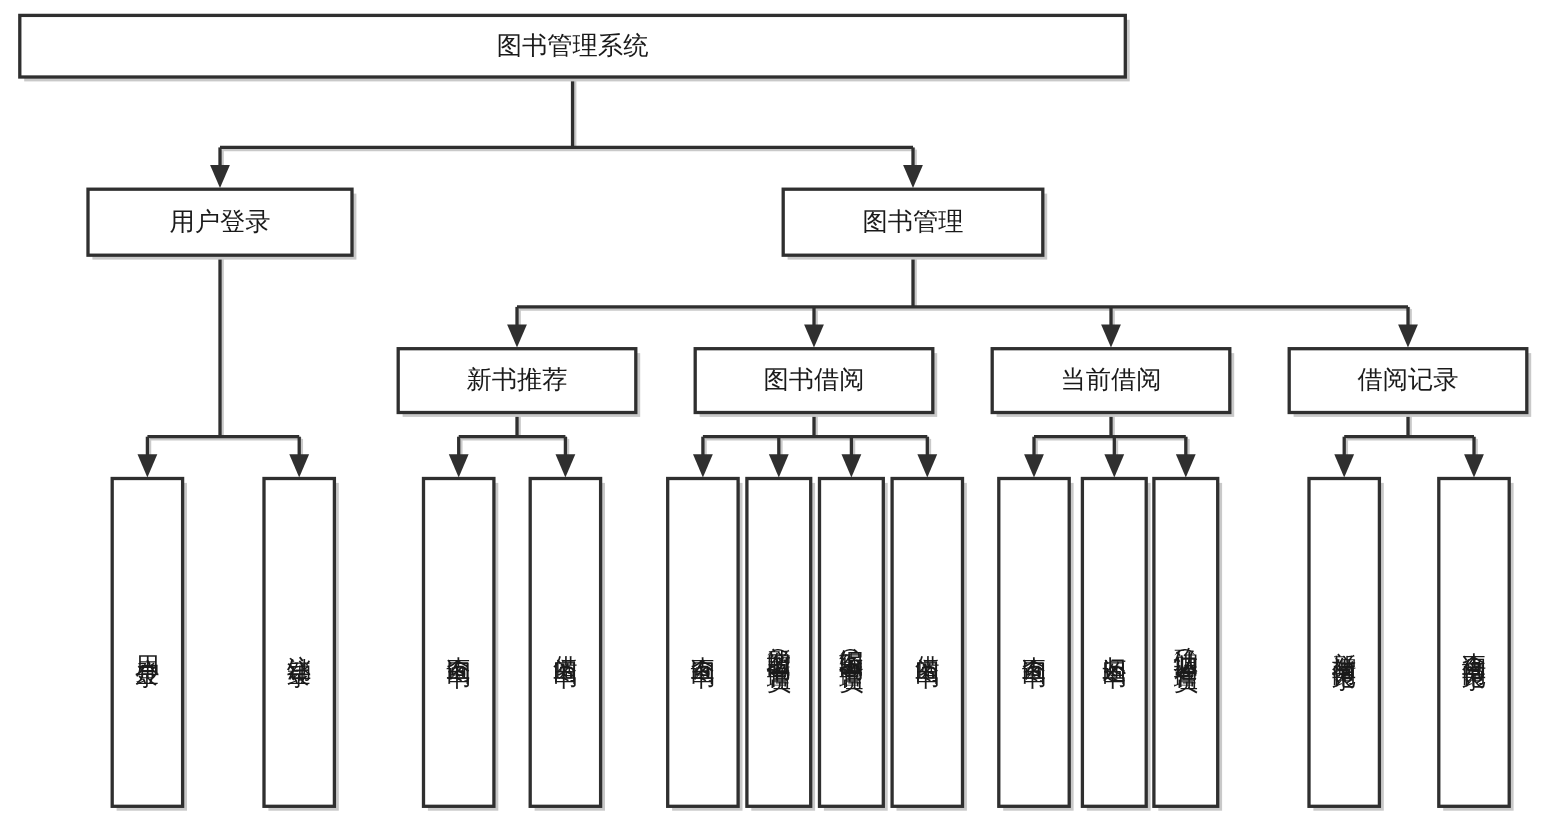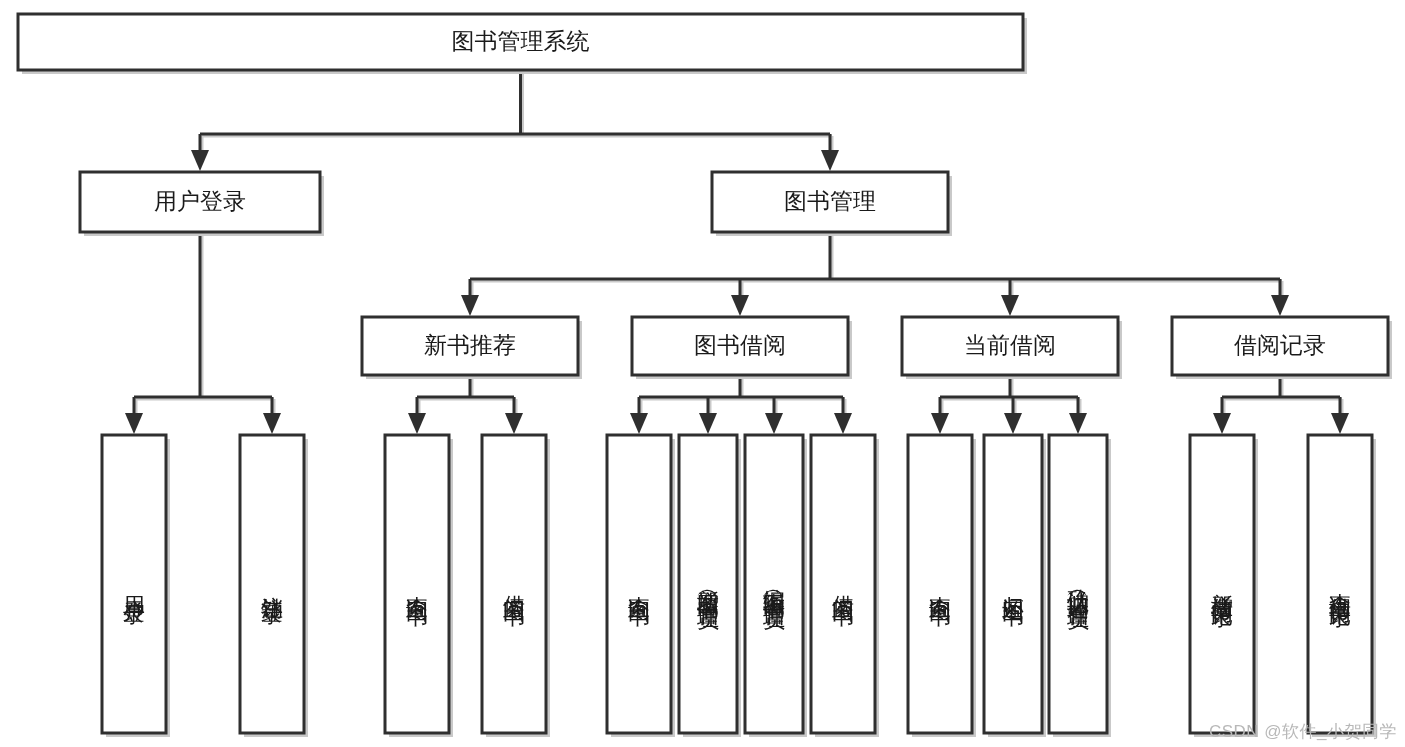--- a/index.html
+++ b/index.html
@@ -186,15 +186,14 @@
       <div class="vlabel" style="left: 679px; top: 435px; width: 58px; height: 298px;">新增图书（管理员）</div>
       <div class="vlabel" style="left: 745px; top: 435px; width: 58px; height: 298px;">编辑图书（管理员）</div>
       <div class="vlabel" style="left: 811px; top: 435px; width: 64px; height: 298px;">借阅图书</div>
       <div class="vlabel" style="left: 908px; top: 435px; width: 64px; height: 298px;">查询图书</div>
       <div class="vlabel" style="left: 984px; top: 435px; width: 58px; height: 298px;">归还图书</div>
       <div class="vlabel" style="left: 1049px; top: 435px; width: 58px; height: 298px;">确认归还（管理员）</div>
       <div class="vlabel" style="left: 1190px; top: 435px; width: 64px; height: 298px;">新增借阅记录</div>
       <div class="vlabel" style="left: 1308px; top: 435px; width: 64px; height: 298px;">查询借阅记录</div>
     </div>
 
-  <div class="watermark">CSDN @软件_小贺同学</div>
 
 </div>
 
 </body></html>

